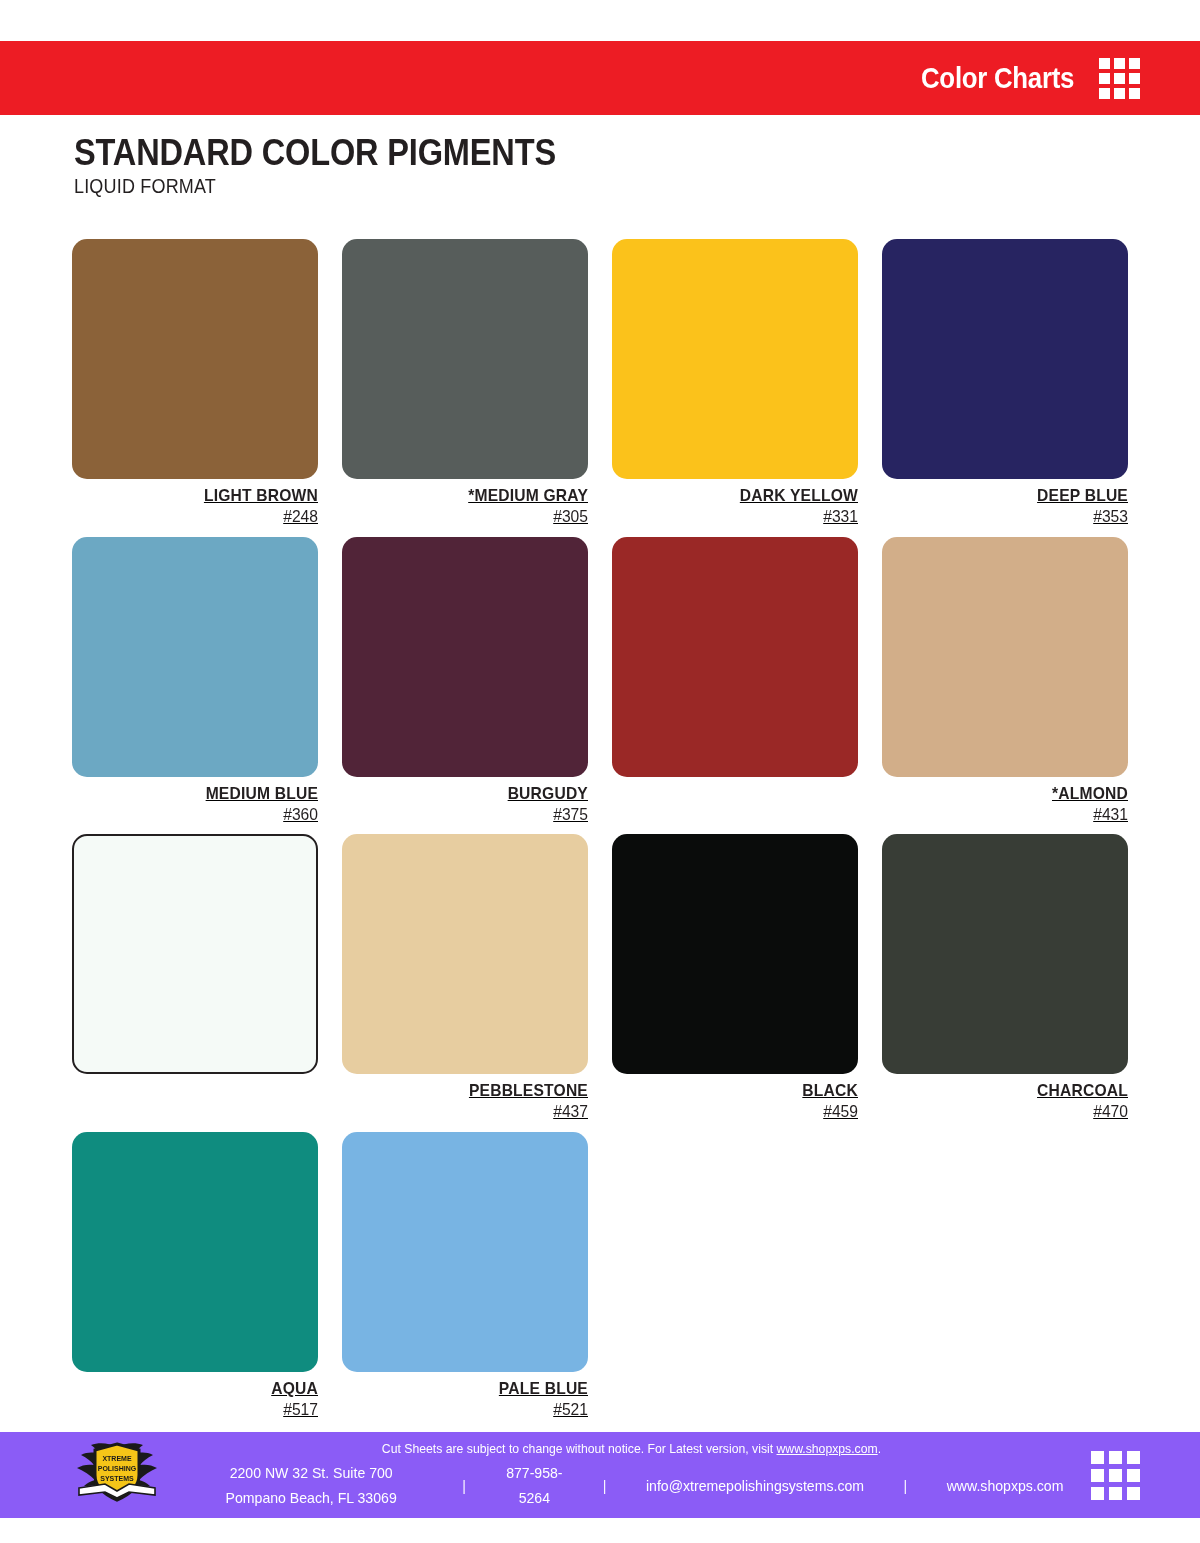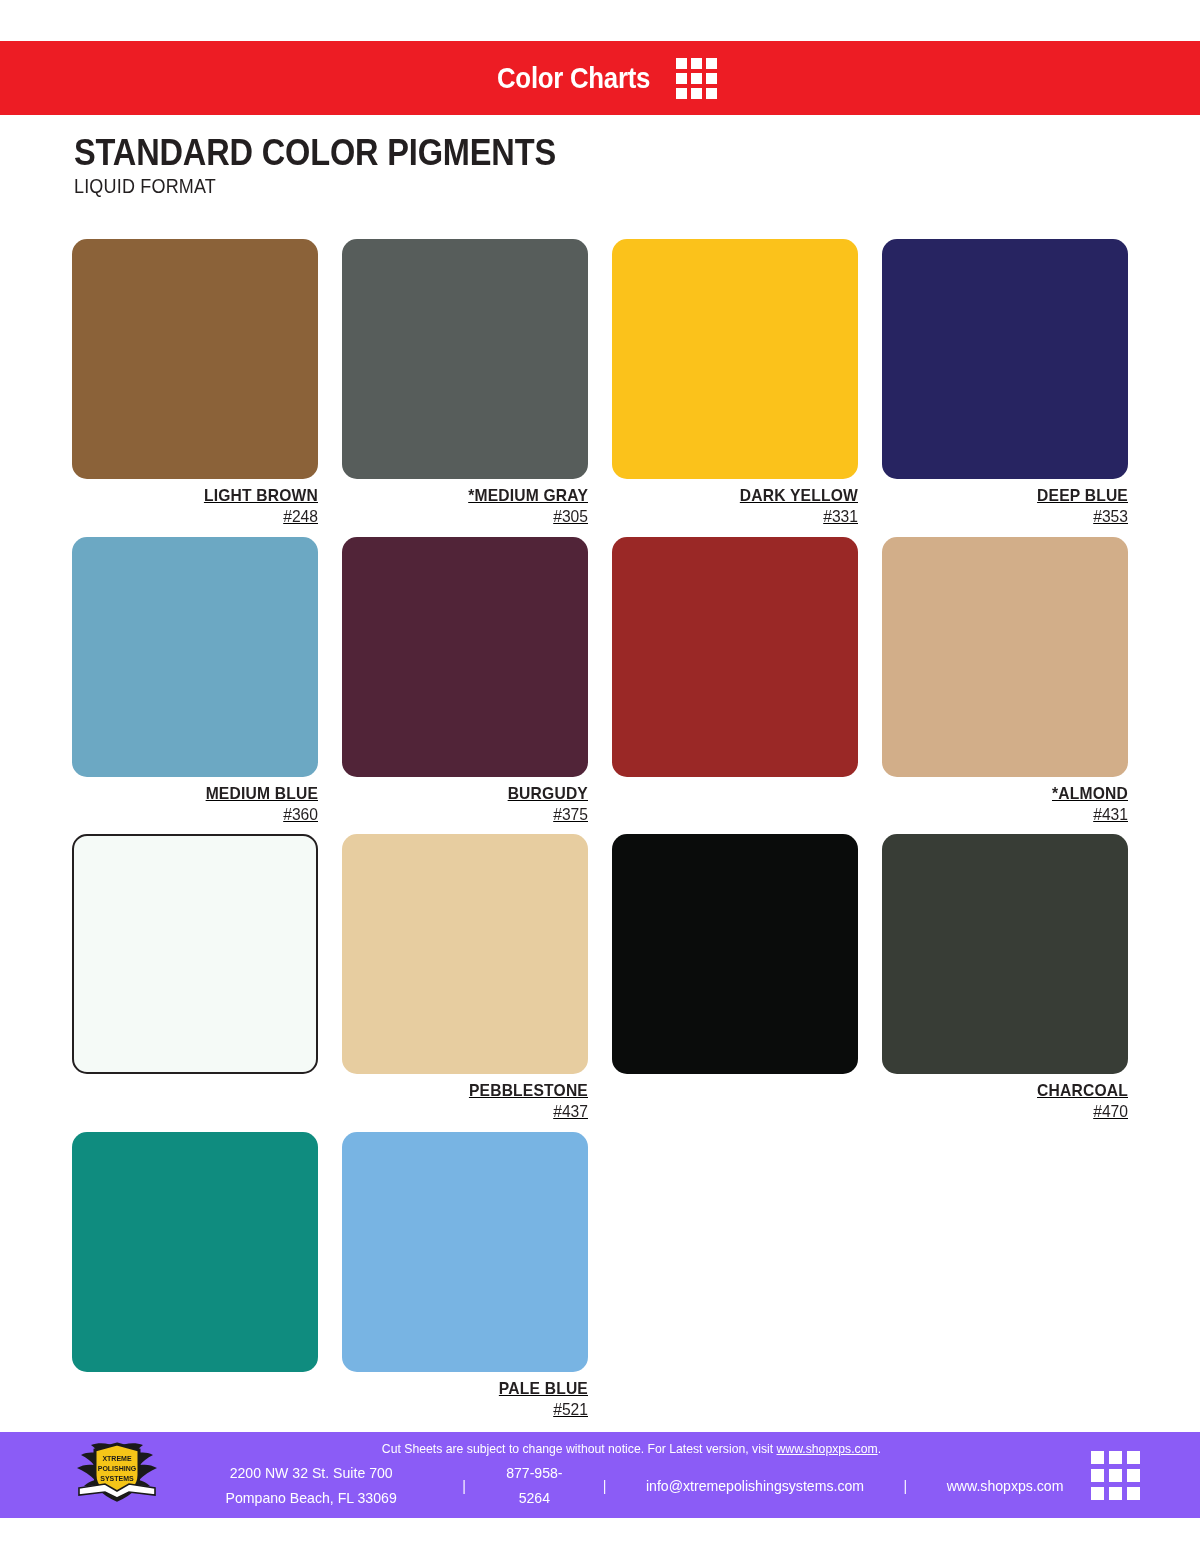--- a/index.html
+++ b/index.html
@@ -18,21 +18,21 @@
   }
 
   
   .header-bar {
     position: absolute;
     left: 0; top: 41px;
     width: 1200px; height: 74px;
     background: #ed1c24;
     display: flex;
     align-items: center;
-    justify-content: center;
+    justify-content: flex-end;
     padding: 0 60px 0 74px;
   }
   .header-title {
     color: #ffffff;
     font-size: 30px;
     font-weight: bold;
     letter-spacing: -0.3px;
     font-family: "Liberation Sans Narrow", "Liberation Sans", sans-serif;
     transform: scaleX(0.86);
     transform-origin: left center;
@@ -266,30 +266,38 @@
       </div>
       <div class="swatch-cell">
         <div class="swatch-chip" style="background: rgb(231, 205, 160);"></div>
         <div class="swatch-label">
           <span class="swatch-name">PEBBLESTONE</span>
           <span class="swatch-code">#437</span>
         </div>
       </div>
       <div class="swatch-cell">
         <div class="swatch-chip" style="background: rgb(10, 12, 11);"></div>
+        <div class="swatch-label">
+          <span class="swatch-name">BLACK</span>
+          <span class="swatch-code">#459</span>
+        </div>
       </div>
       <div class="swatch-cell">
         <div class="swatch-chip" style="background: rgb(56, 61, 54);"></div>
         <div class="swatch-label">
           <span class="swatch-name">CHARCOAL</span>
           <span class="swatch-code">#470</span>
         </div>
       </div>
       <div class="swatch-cell">
         <div class="swatch-chip" style="background: rgb(15, 140, 127);"></div>
+        <div class="swatch-label">
+          <span class="swatch-name">AQUA</span>
+          <span class="swatch-code">#517</span>
+        </div>
       </div>
       <div class="swatch-cell">
         <div class="swatch-chip" style="background: rgb(120, 180, 227);"></div>
         <div class="swatch-label">
           <span class="swatch-name">PALE BLUE</span>
           <span class="swatch-code">#521</span>
         </div>
       </div>
     </div>
 

